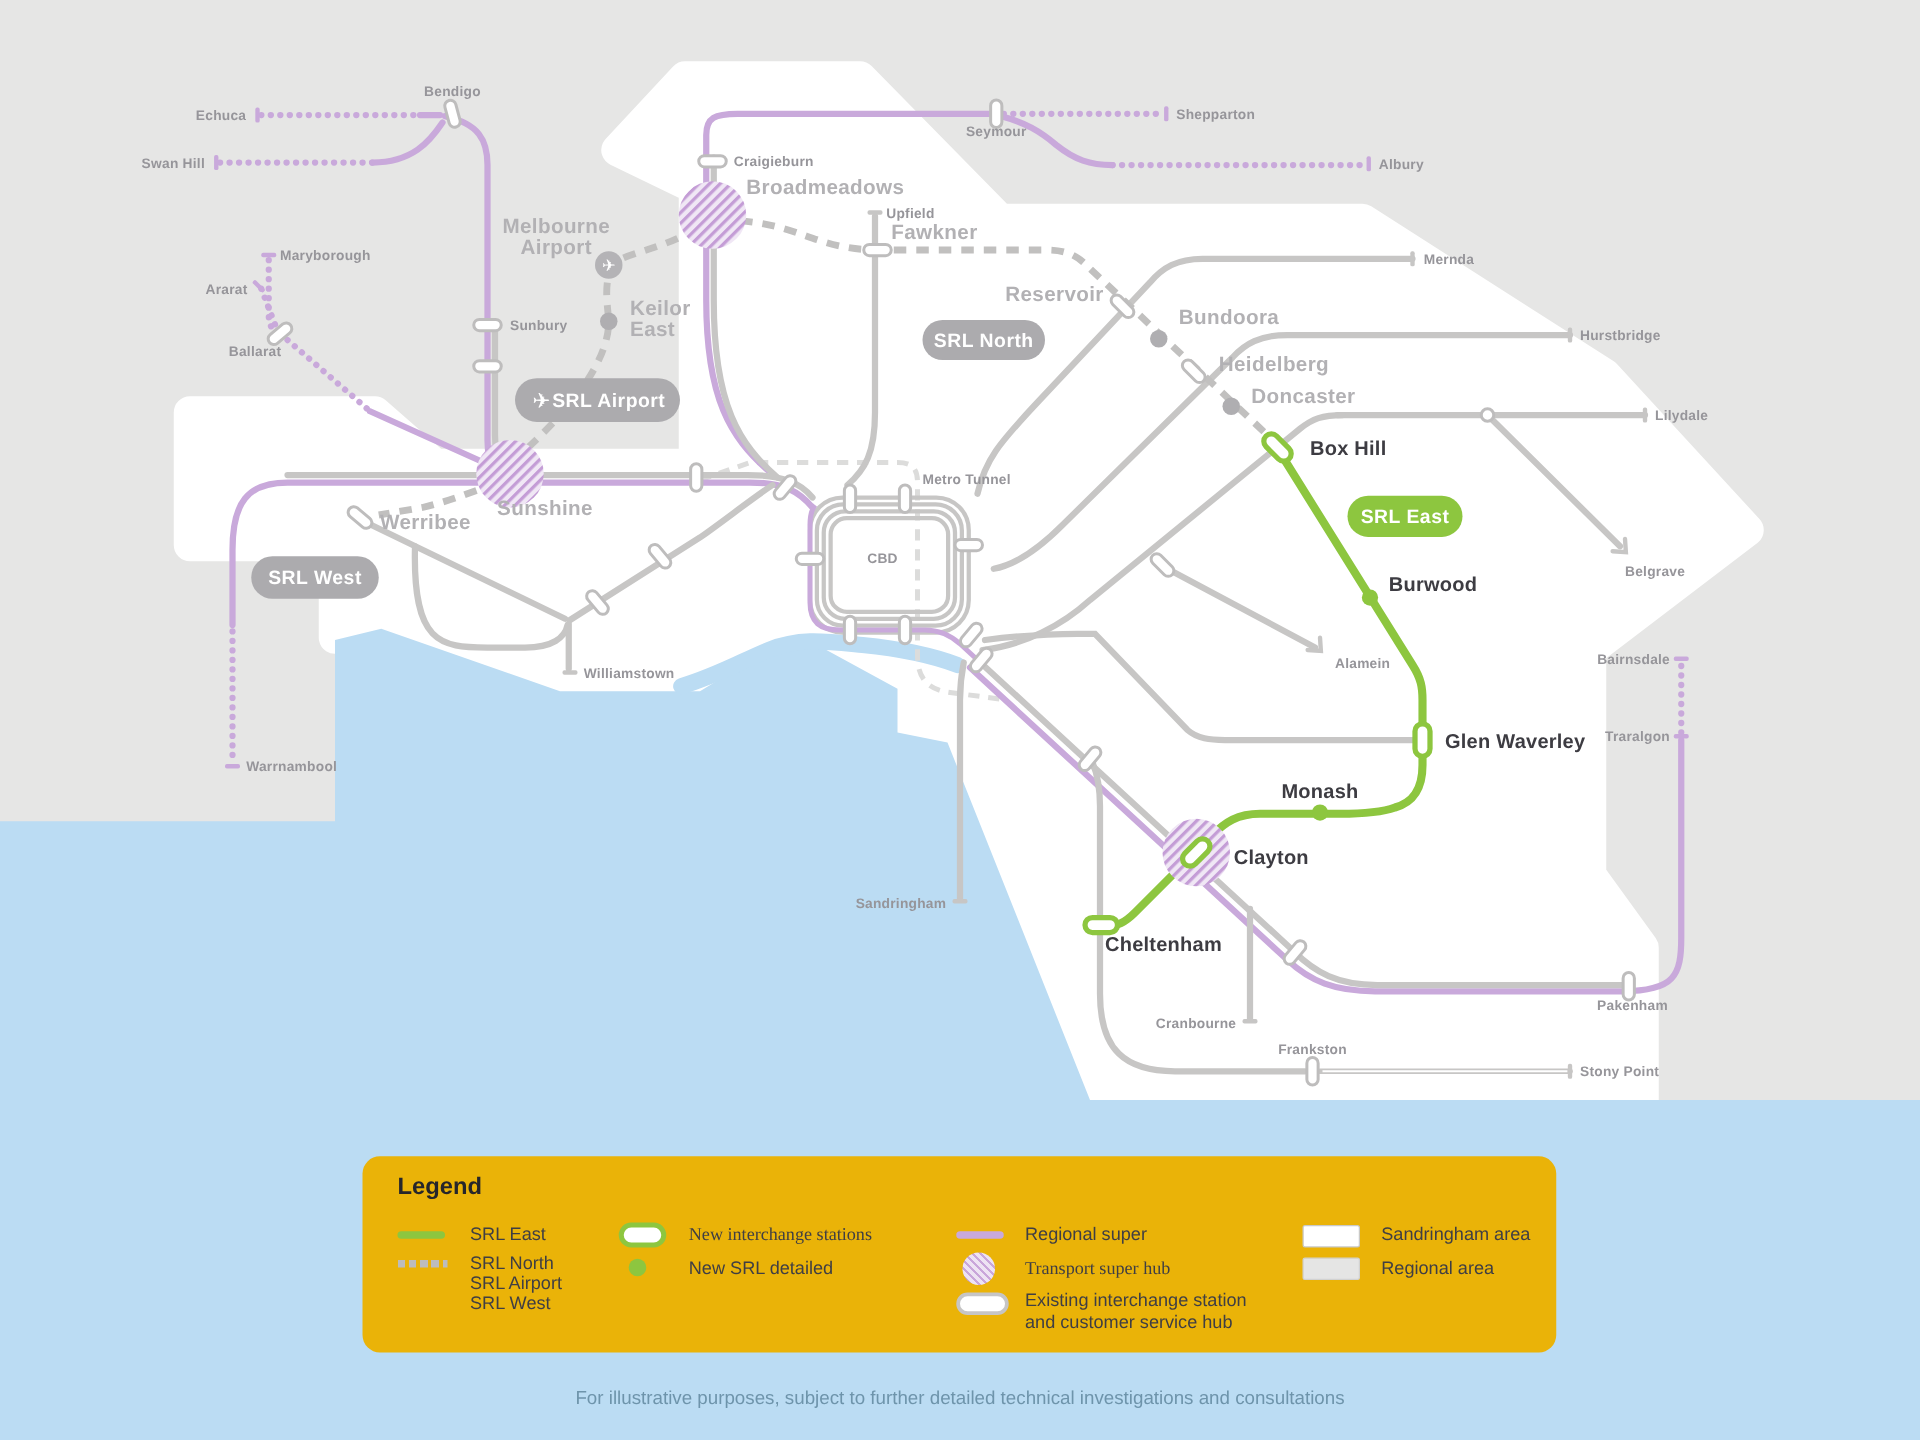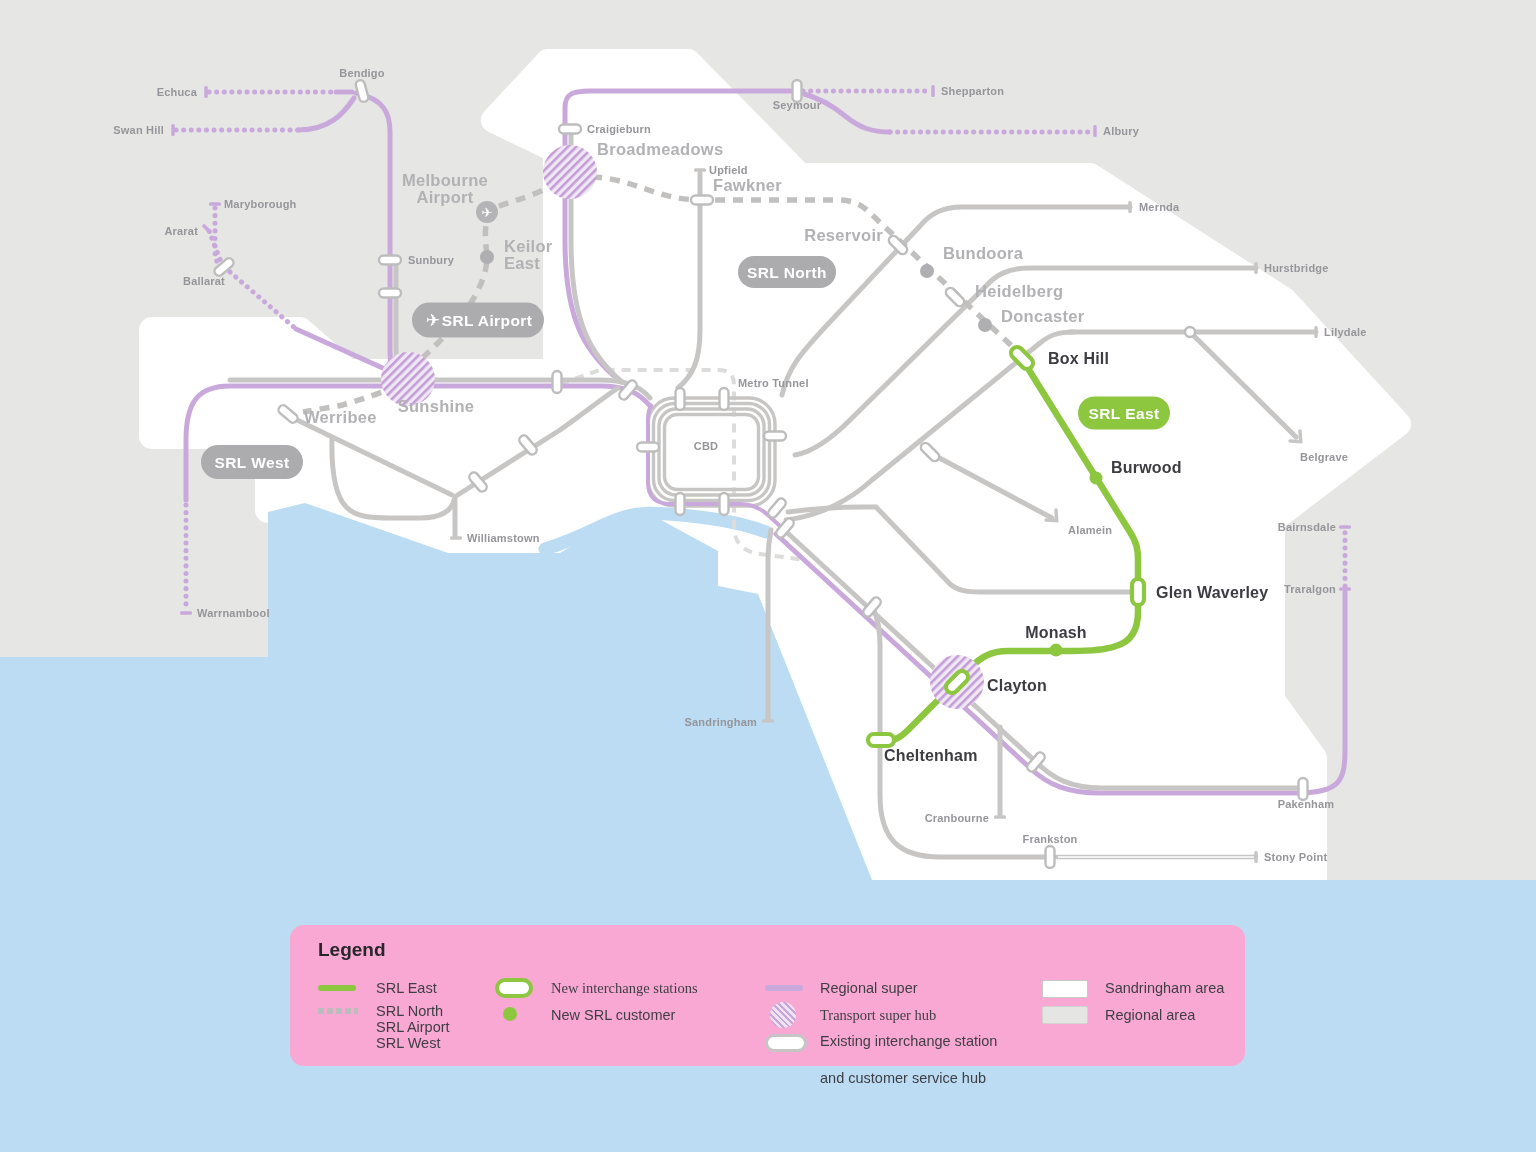--- a/index.html
+++ b/index.html
@@ -4,22 +4,22 @@
 <style>
   html,body{margin:0;padding:0;background:#9aa0a6;}
   .stage{position:relative;width:1536px;height:1152px;overflow:hidden;
          font-family:"Liberation Sans","DejaVu Sans",sans-serif;background:#E6E6E5;}
   svg text{font-family:"Liberation Sans","DejaVu Sans",sans-serif;}
   text.lbl-s{font-size:11px;font-weight:700;fill:#96959A;letter-spacing:.2px;}
   text.lbl-l{font-size:16.5px;font-weight:700;fill:#B2B1B4;letter-spacing:.3px;}
   text.lbl-d{font-size:16px;font-weight:700;fill:#3D3C42;letter-spacing:.2px;}
   text.badge-t{font-size:15.5px;font-weight:700;fill:#ffffff;letter-spacing:.4px;}
   
-  .legend{position:absolute;left:290px;top:925px;width:955px;height:141px;
-          background:#f9a8d4;border-radius:14px;}
+  .legend{position:absolute;left:290px;top:925px;width:955px;height:157px;
+          background:#eab308;border-radius:14px;}
   .legend *{position:absolute;}
   .lg-title{left:28px;top:14px;font-size:19px;font-weight:700;color:#26262B;}
   .lg-item{font-size:14.5px;font-weight:500;color:#3F3E44;white-space:nowrap;}
   .sw-line{width:38px;height:6px;border-radius:3px;}
   .sw-dash{width:40px;height:6px;background:repeating-linear-gradient(90deg,#BDBCBC 0 6px,rgba(0,0,0,0) 6px 9px);}
   .sw-gpill{width:30px;height:12px;border:4px solid #8DC63F;border-radius:10px;background:#fff;}
   .sw-gdot{width:14px;height:14px;border-radius:50%;background:#8DC63F;}
   .sw-hub{width:26px;height:26px;border-radius:50%;
           background:repeating-linear-gradient(45deg,#C9A6DA 0 2px,#EDE3F3 2px 4.5px);}
   .sw-wpill{width:36px;height:12px;border:3px solid #C6C5C5;border-radius:9px;background:#fff;}
@@ -385,29 +385,30 @@
     <div class="lg-item" style="left:86px;top:55px;">SRL East</div>
 
     <div class="sw-dash" style="left:28px;top:83px;"></div>
     <div class="lg-item" style="left:86px;top:78px;">SRL North</div>
     <div class="lg-item" style="left:86px;top:94px;">SRL Airport</div>
     <div class="lg-item" style="left:86px;top:110px;">SRL West</div>
 
     <div class="sw-gpill" style="left:205px;top:53px;"></div>
     <div class="lg-item" style="left:261px;top:55px;font-family:Liberation Serif, serif;">New interchange stations</div>
     <div class="sw-gdot" style="left:213px;top:82px;"></div>
-    <div class="lg-item" style="left:261px;top:82px;">New SRL customer</div>
+    <div class="lg-item" style="left:261px;top:82px;">New SRL detailed</div>
 
     <div class="sw-line" style="left:475px;top:60px;background:#C9A9DB;"></div>
     <div class="lg-item" style="left:530px;top:55px;">Regional super</div>
     <div class="sw-hub" style="left:480px;top:77px;"></div>
     <div class="lg-item" style="left:530px;top:82px;font-family:Liberation Serif, serif;">Transport super hub</div>
     <div class="sw-wpill" style="left:475px;top:109px;"></div>
     <div class="lg-item" style="left:530px;top:108px;text-align:right;">Existing interchange station</div>
-    <div class="lg-item" style="left:530px;top:125px;margin-top:20px;">and customer service hub</div>
+    <div class="lg-item" style="left:530px;top:125px;">and customer service hub</div>
 
     <div class="sw-area" style="left:752px;top:55px;background:#fff;border:1.5px solid #C9C9C8;"></div>
     <div class="lg-item" style="left:815px;top:55px;">Sandringham area</div>
     <div class="sw-area" style="left:752px;top:81px;background:#E5E5E4;border:1.5px solid #D2D2D1;"></div>
     <div class="lg-item" style="left:815px;top:82px;">Regional area</div>
   </div>
 
+  <div class="footer">For illustrative purposes, subject to further detailed technical investigations and consultations</div>
 </div>
 
 </body></html>

